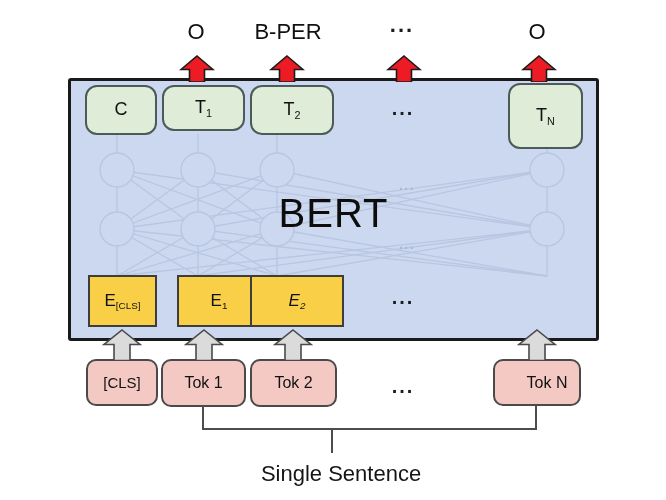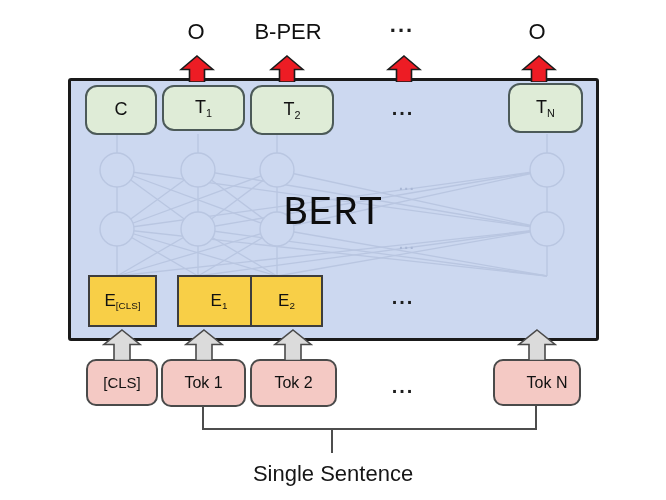--- a/index.html
+++ b/index.html
@@ -18,21 +18,21 @@
   }
   .dots.faint{color:var(--hidden-dots,#a9b7d5);font-size:14px;letter-spacing:1.5px;z-index:1;}
   
   .bert-box{
     position:absolute;left:68px;top:78px;width:531px;height:263px;box-sizing:border-box;
     background:var(--bert-fill,#ccd8f0);border:3px solid var(--bert-border,#1a1a1a);
     border-radius:3px;z-index:1;
   }
   .bert-label{
     position:absolute;left:0;right:0;top:110px;text-align:center;
-    font-size:40px;letter-spacing:1px;color:#0d0d0d;z-index:2;font-family:Liberation Mono, monospace;
+    font-size:40px;letter-spacing:1px;color:#0d0d0d;z-index:2;
   }
   #net{position:absolute;left:0;top:0;z-index:1;}
   
   .box{
     position:absolute;box-sizing:border-box;display:flex;align-items:center;justify-content:center;
     z-index:2;white-space:nowrap;
   }
   .box .lbl{display:inline-block;}
   .sub{font-size:0.6em;vertical-align:-0.35em;}
   .green{
@@ -47,21 +47,21 @@
   .pink{
     background:var(--pink-fill,#f4c9c4);border:2px solid var(--pink-border,#4a4a4a);
     border-radius:10px;font-size:16px;
   }
   .pink.small{font-size:15px;}
   .arrow{position:absolute;z-index:3;}
   
   .bline{position:absolute;background:#4d4d4d;z-index:2;}
   .caption{
     position:absolute;transform:translateX(-50%);font-size:22px;color:#161616;
-    white-space:nowrap;z-index:2;
+    white-space:nowrap;z-index:2;margin-left:8px;
   }
 </style>
 </head>
 <body>
 
 <div class="stage">
 
   <span class="toplabel" style="left:196px;top:20px;">O</span>
   <span class="toplabel" style="left:288px;top:20px;">B-PER</span>
   <span class="dots" style="left:402px;top:15px;font-size:22px;">...</span>
@@ -135,31 +135,31 @@
   <div class="box green" style="left:85px;top:85px;width:72px;height:50px;">
     <span class="lbl"><span>C</span><span class="sub"></span></span>
   </div>
   <div class="box green" style="left:162px;top:85px;width:83px;height:46px;">
     <span class="lbl"><span>T</span><span class="sub">1</span></span>
   </div>
   <div class="box green" style="left:250px;top:85px;width:84px;height:50px;">
     <span class="lbl"><span>T</span><span class="sub">2</span></span>
   </div>
   <span class="dots" style="left:403px;top:98px;">...</span>
-  <div class="box green" style="left:508px;top:83px;width:75px;height:50px;">
+  <div class="box green" style="left:508px;top:83px;width:75px;height:66px;">
     <span class="lbl"><span>T</span><span class="sub">N</span></span>
   </div>
 
   <div class="box yellow" style="left:88px;top:275px;width:69px;height:52px;">
     <span class="lbl"><span>E</span><span class="sub">[CLS]</span></span>
   </div>
   <div class="box yellow" style="left:161px;top:275px;width:84px;height:52px;margin-left:16px;">
     <span class="lbl"><span>E</span><span class="sub">1</span></span>
   </div>
-  <div class="box yellow" style="left:250px;top:275px;width:73px;height:52px;">
+  <div class="box yellow" style="left:250px;top:275px;width:94px;height:52px;font-style:italic;">
     <span class="lbl"><span>E</span><span class="sub">2</span></span>
   </div>
   <span class="dots" style="left:403px;top:287px;">...</span>
 
   <svg class="arrow" style="left:102px;top:329px;" width="40" height="32" viewBox="0 0 40 32">
     <polygon points="20,1 38,15.5 28,15.5 28,31.5 12,31.5 12,15.5 2,15.5" style="fill:var(--gray-arrow,#dbdbdb);stroke:var(--gray-arrow-border,#4a4a4a);stroke-width:1.6;"></polygon>
   </svg>
   <svg class="arrow" style="left:184px;top:329px;" width="40" height="32" viewBox="0 0 40 32">
     <polygon points="20,1 38,15.5 28,15.5 28,31.5 12,31.5 12,15.5 2,15.5" style="fill:var(--gray-arrow,#dbdbdb);stroke:var(--gray-arrow-border,#4a4a4a);stroke-width:1.6;"></polygon>
   </svg>

